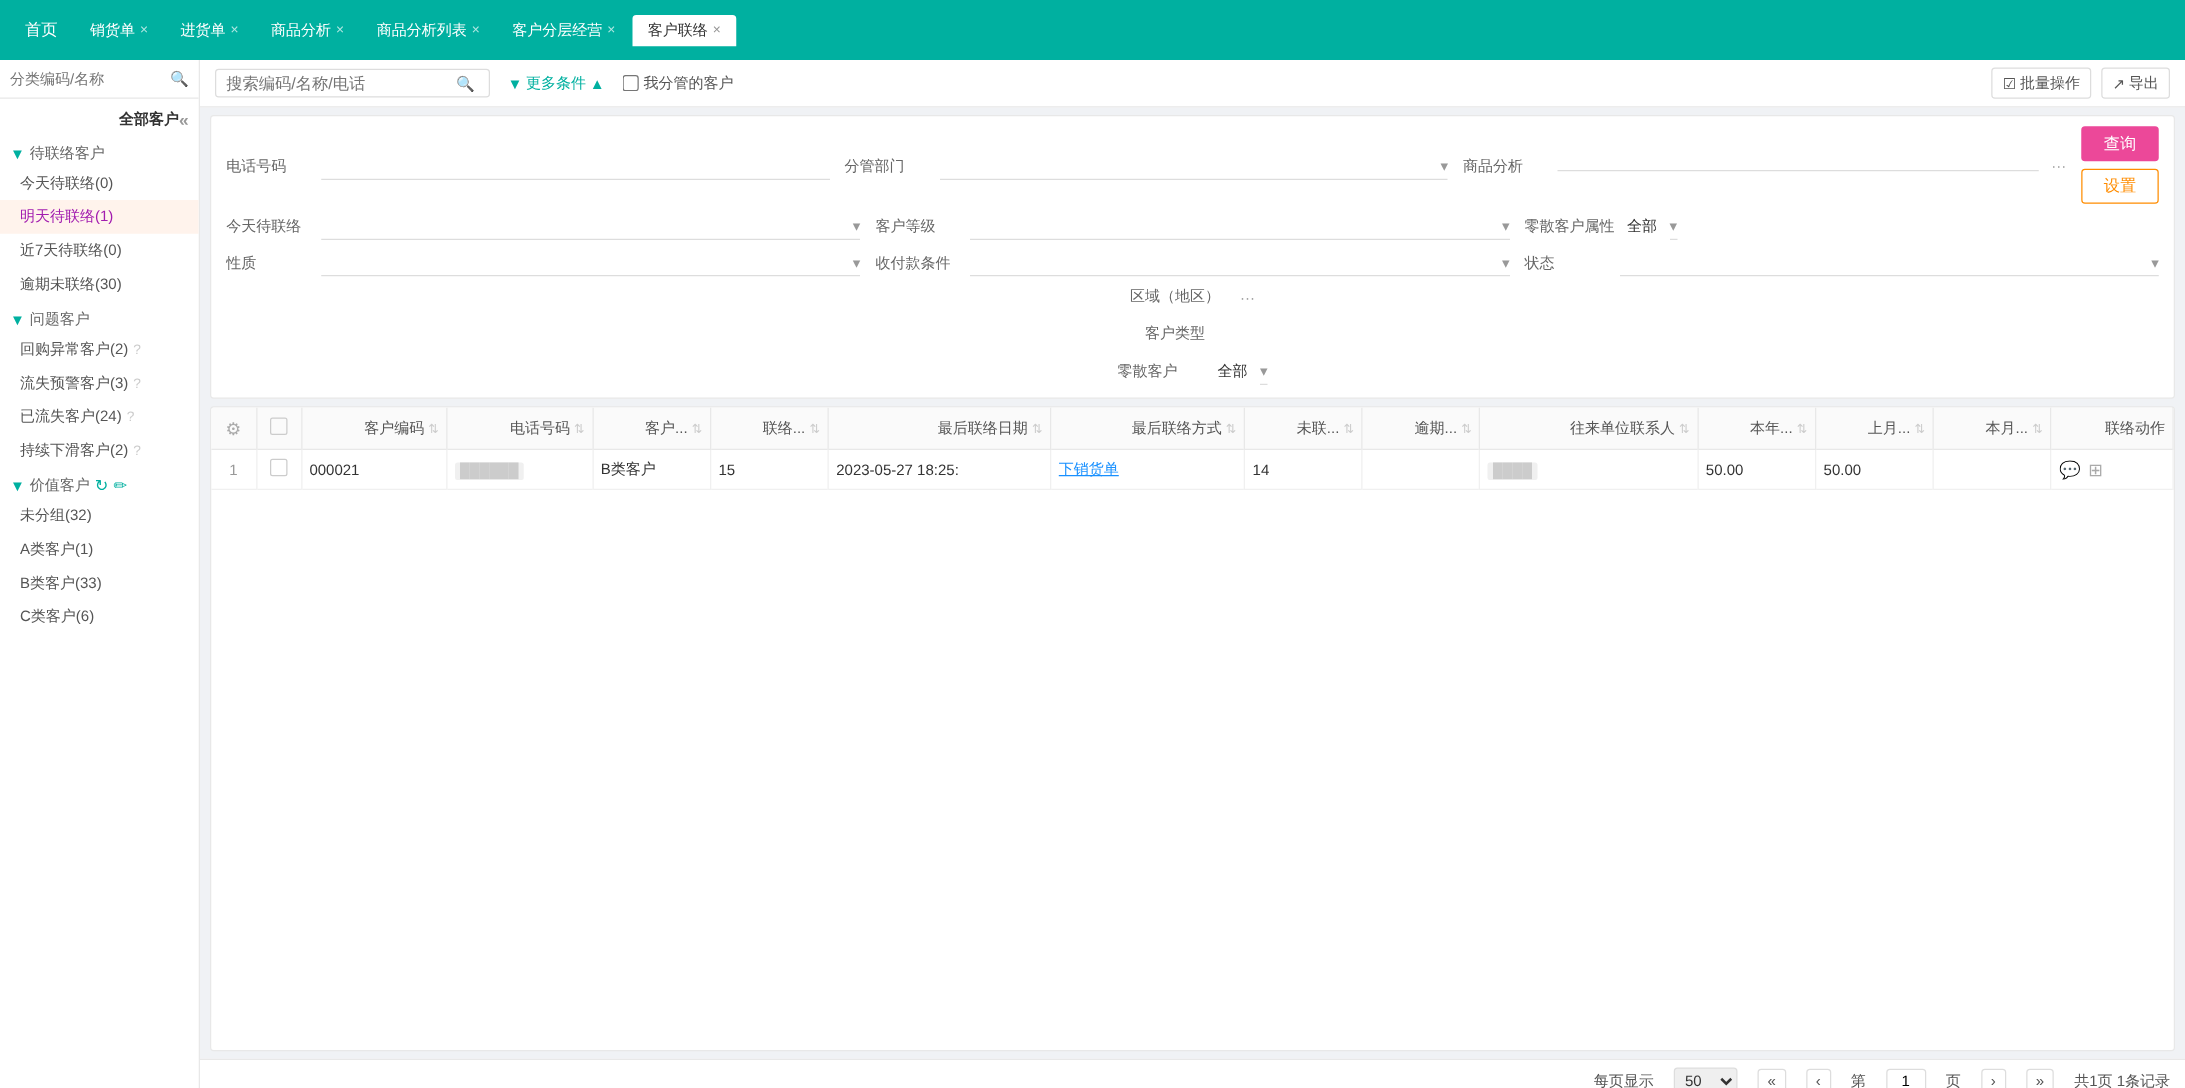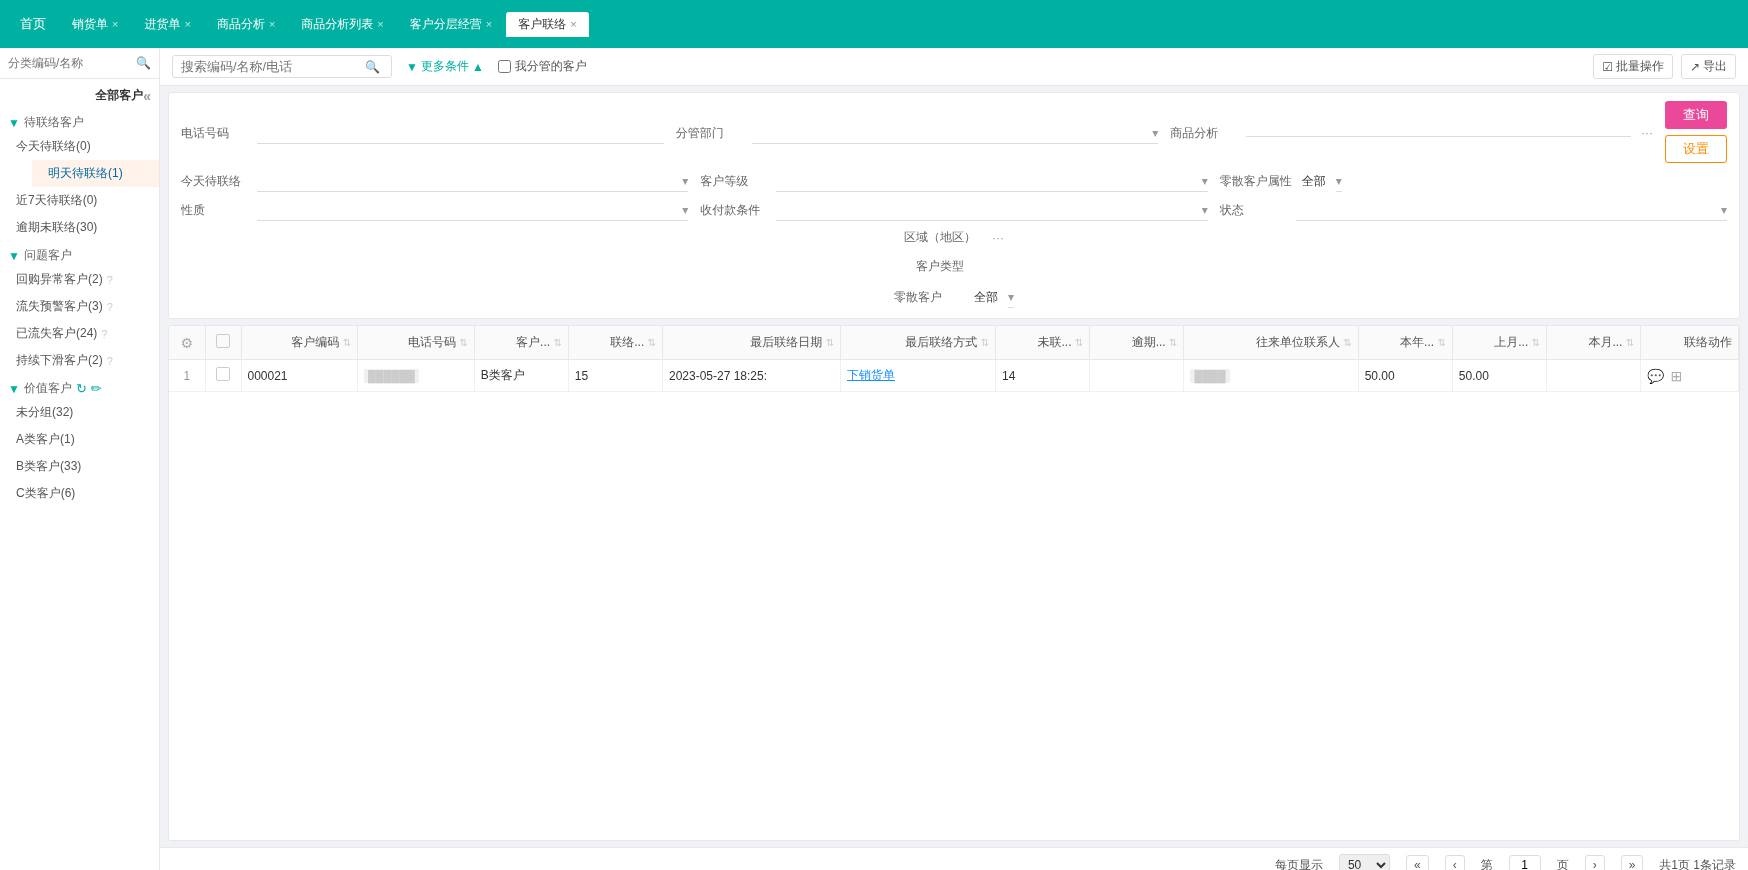--- a/index.html
+++ b/index.html
@@ -85,21 +85,21 @@
     .sidebar-group-title .arrow { color: #00b0a0; }
 
     .sidebar-item {
       padding: 5px 8px 5px 16px;
       color: #555;
       cursor: pointer;
       display: flex;
       align-items: center;
       gap: 4px;
     }
-    .sidebar-item.active { background: #fff3ec; color: #0369a1; margin-left: 32px; }
+    .sidebar-item.active { background: #fff3ec; color: #a21caf; }
     .sidebar-item .help-icon { color: #ccc; font-size: 11px; }
 
     
     .content-area {
       flex: 1;
       display: flex;
       flex-direction: column;
       overflow: hidden;
       background: #f0f2f5;
     }

